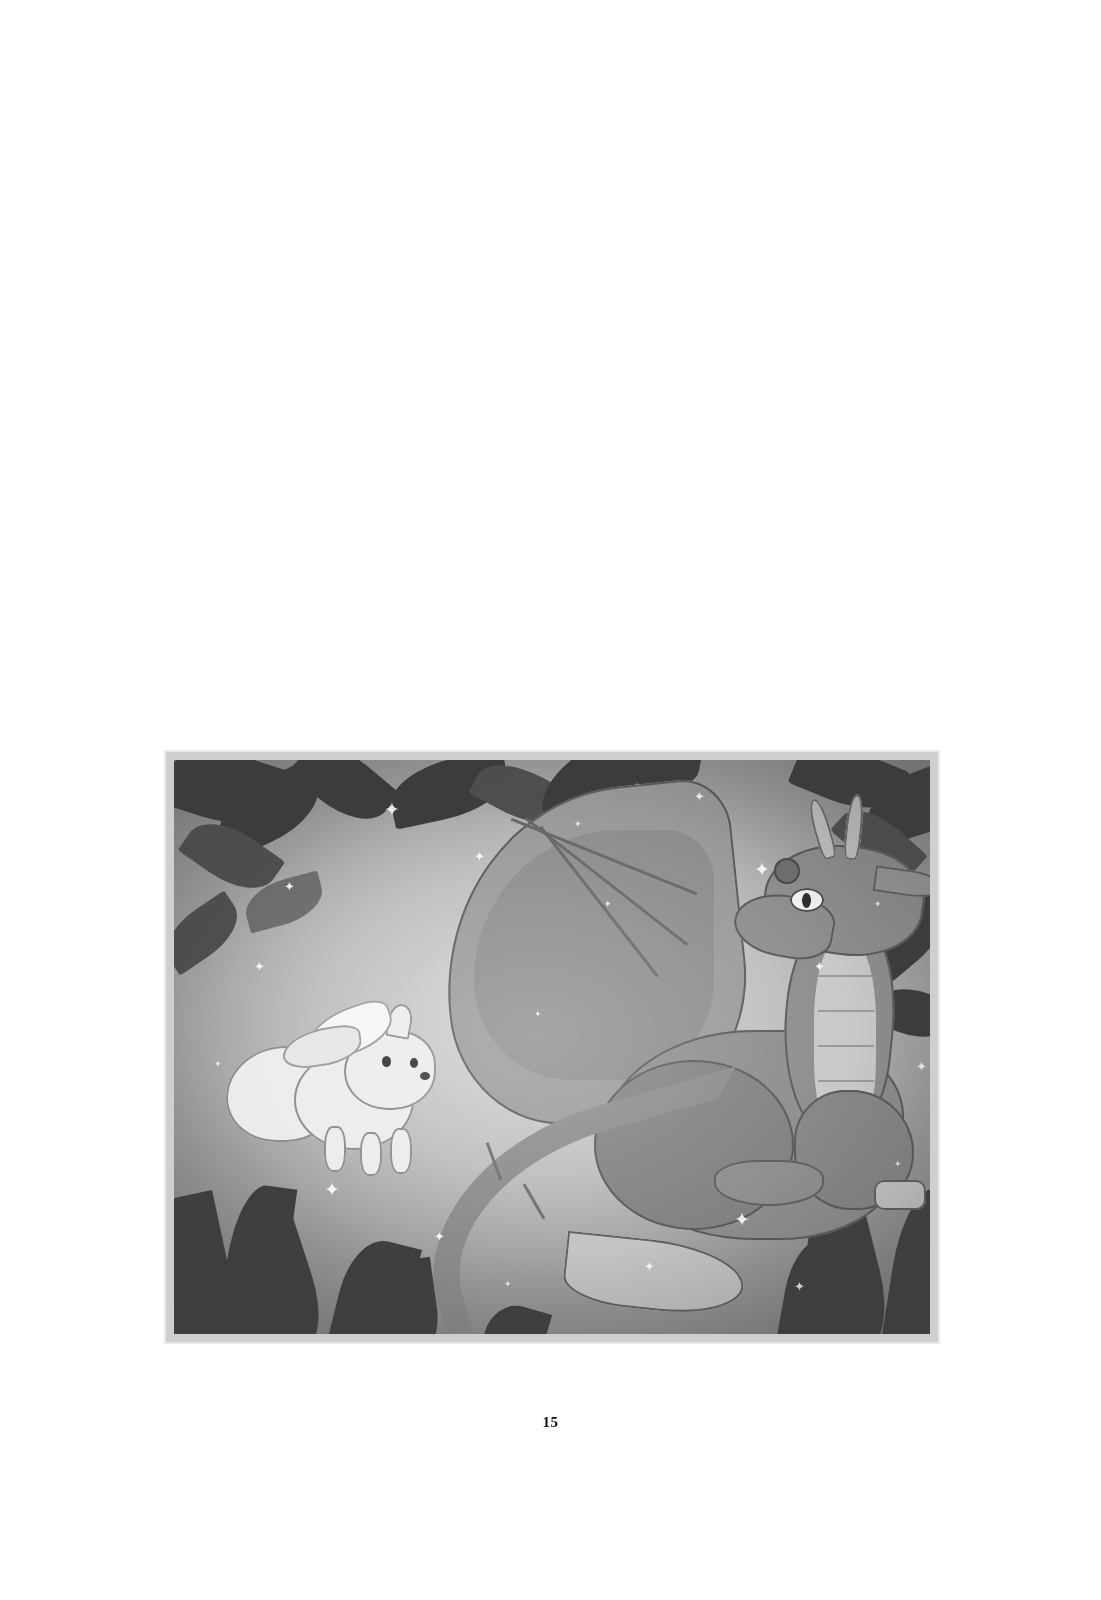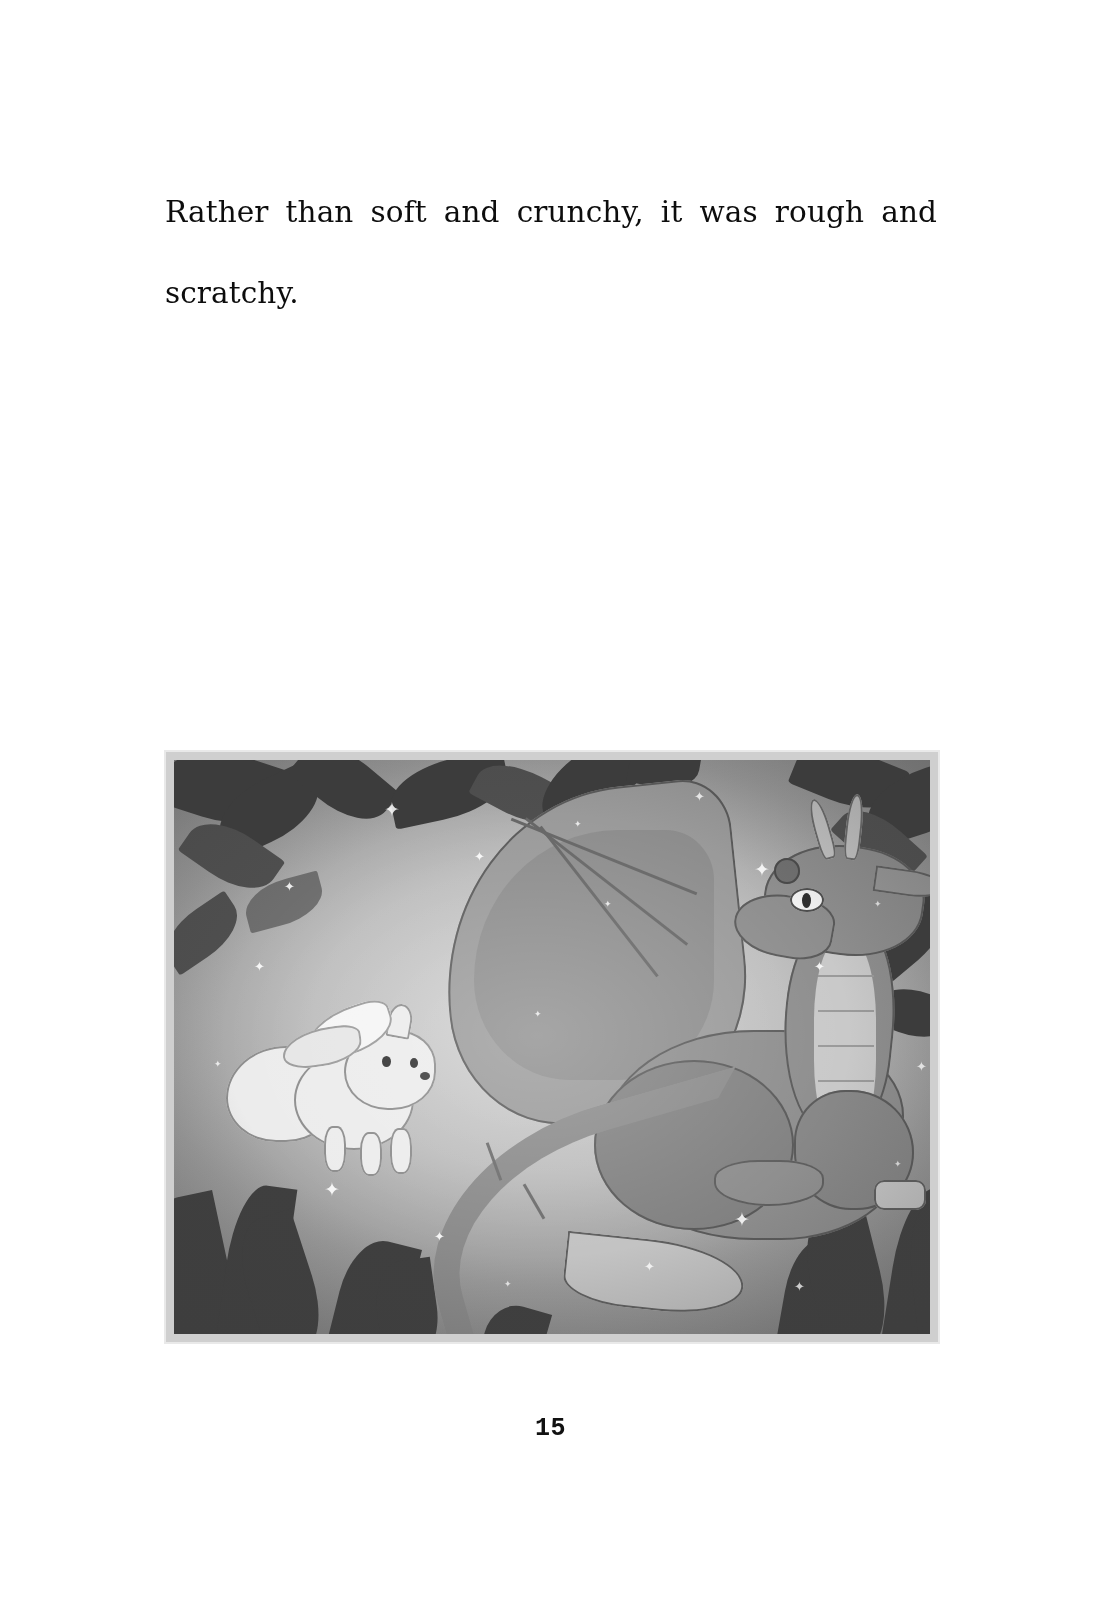--- a/index.html
+++ b/index.html
@@ -108,34 +108,33 @@
 
   
   .fox-part { position: absolute; background: #ececec; border-radius: 50%; box-shadow: 0 0 0 2px #8d8d8d inset; }
 
   .page-number {
     position: absolute;
     left: 0;
     right: 0;
     top: 1414px;
     text-align: center;
-    font-family: Liberation Mono, monospace;
+    font-family: Liberation Serif, serif;
     font-weight: bold;
-    font-size: 25px;
+    font-size: 15px;
     color: #111111;
     letter-spacing: 0.5px;
   }
 </style>
 </head>
 <body>
 
 <div class="page">
 
   <div class="text-block">
-    <p class="para">Rather than soft and crunchy, it was rough and scratchy.</p>
   </div>
 
   <div class="illustration">
     <div class="ill-frame">
       <div class="ill-inner">
 
         <div class="leaf dark" style="left:-10px;top:-8px;width:120px;height:70px;transform:rotate(18deg);"></div>
         <div class="leaf dark" style="left:40px;top:20px;width:110px;height:60px;transform:rotate(-25deg);"></div>
         <div class="leaf" style="left:10px;top:70px;width:95px;height:52px;transform:rotate(35deg);"></div>
         <div class="leaf light" style="left:70px;top:120px;width:80px;height:44px;transform:rotate(-15deg);"></div>

